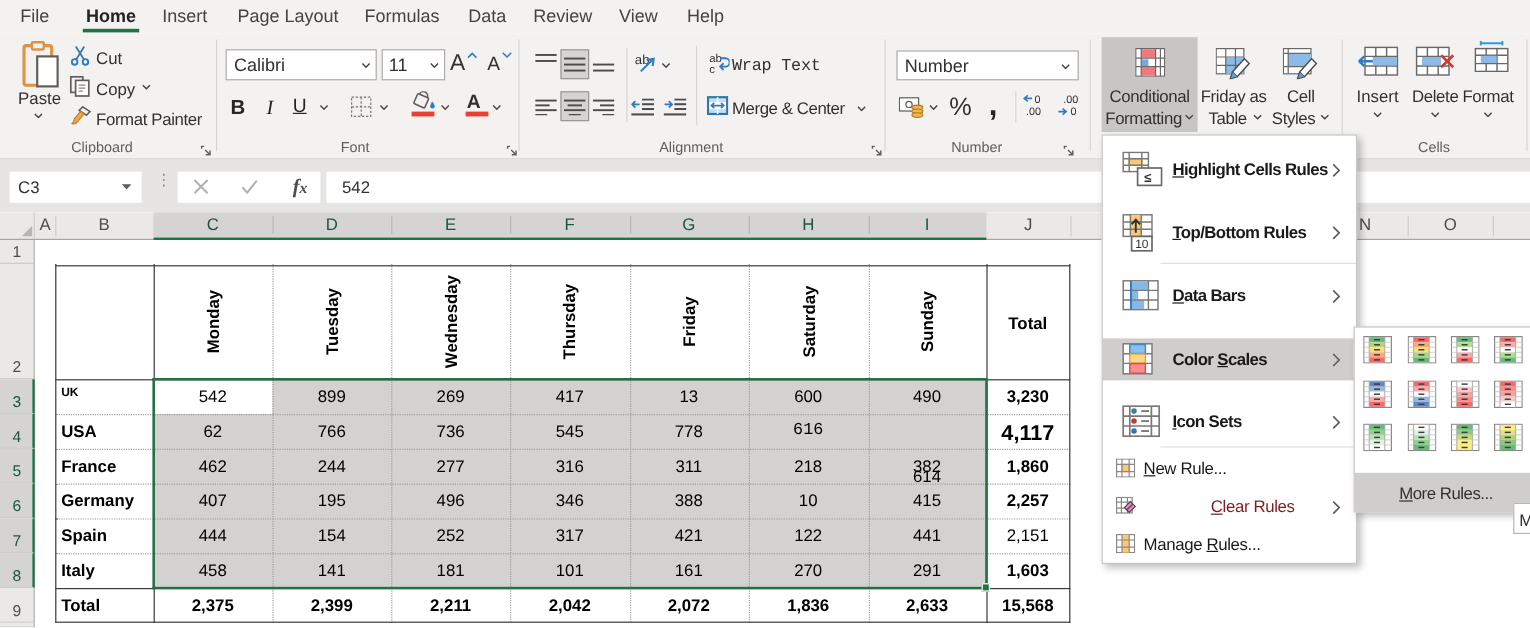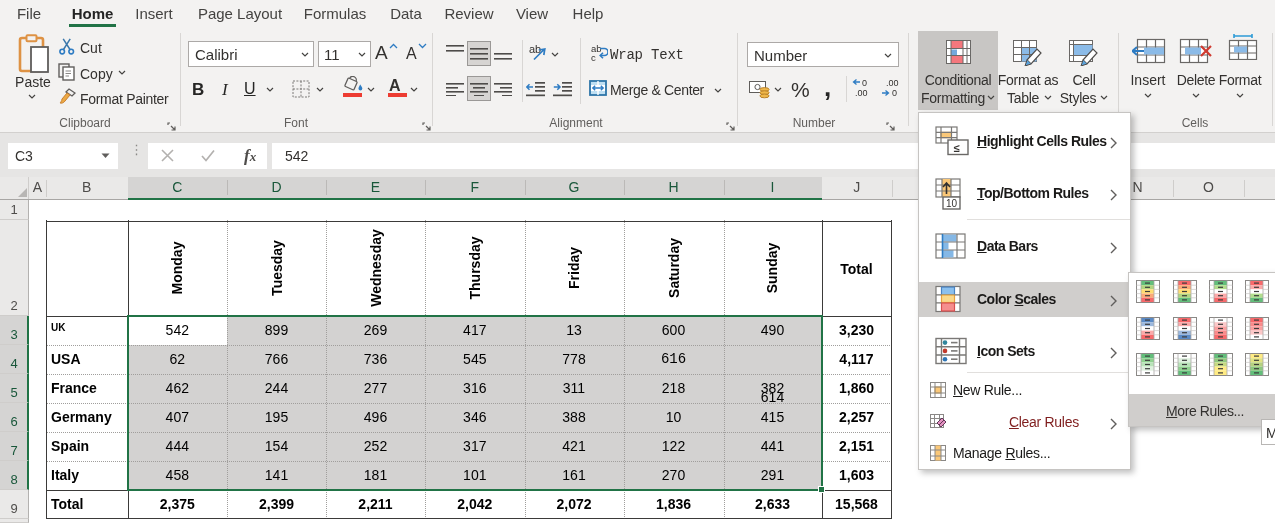--- a/index.html
+++ b/index.html
@@ -282,21 +282,21 @@
       </svg>
     </div>
 <div class="ab" style="left:1013px;top:40px;width:30px;height:26px;">
 <svg width="30" height="26" viewBox="0 0 30 26">
 <rect x="0.5" y="0.5" width="23" height="21" fill="#fff" stroke="#6a6866" stroke-width="1"></rect>
 <rect x="8" y="8" width="15.5" height="13.5" fill="#8bbbe8"></rect>
 <path d="M0.5 7.5 H23.5 M0.5 14.5 H23.5 M8.5 0.5 V21.5 M16.5 0.5 V21.5" stroke="#6a6866" stroke-width="1"></path>
 <path d="M14 20 L24 9 L28 13 L18 24 Z" fill="#fff" stroke="#4e4c4a" stroke-width="1.2"></path>
 <path d="M14 20 L12 26 L18 24" fill="#5ba3dd" stroke="#4e4c4a" stroke-width="1"></path>
 </svg></div>
-<div class="ab ctr" style="left:988px;top:72px;width:80px;font-size:14px;letter-spacing:-0.3px;color:#33312f;">Format as</div>
+<div class="ab ctr" style="left:988px;top:72px;width:80px;font-size:14px;letter-spacing:-0.3px;color:#33312f;">Friday as</div>
 <div class="ab ctr" style="left:983px;top:90px;width:80px;font-size:14px;letter-spacing:-0.3px;color:#33312f;">Table</div>
 <div class="ab" style="left:1044px;top:95px;">
       <svg style="display:block" width="8" height="5" viewBox="0 0 8 5">
         <path d="M1 1 L4 4 L7 1" stroke="#444341" stroke-width="1.2" fill="none"></path>
       </svg>
     </div>
 <div class="ab" style="left:1069px;top:40px;width:30px;height:26px;">
 <svg width="30" height="26" viewBox="0 0 30 26">
 <rect x="0.5" y="0.5" width="23" height="21" fill="#fff" stroke="#6a6866" stroke-width="1"></rect>
 <rect x="4.5" y="4.5" width="19" height="11" fill="#8bbbe8"></rect>
@@ -474,21 +474,21 @@
 <div class="ab ctr" style="left:723.5px;top:322px;width:98px;font-size:14px;color:#000;">490</div>
 <div class="ab ctr" style="left:821.5px;top:322px;width:70px;font-size:14px;font-weight:bold;color:#000;">3,230</div>
 <div class="ab" style="left:51px;top:351px;font-size:14px;font-weight:bold;color:#000;">USA</div>
 <div class="ab ctr" style="left:128.3px;top:351px;width:98px;font-size:14px;color:#000;">62</div>
 <div class="ab ctr" style="left:227.5px;top:351px;width:98px;font-size:14px;color:#000;">766</div>
 <div class="ab ctr" style="left:326.5px;top:351px;width:98px;font-size:14px;color:#000;">736</div>
 <div class="ab ctr" style="left:425.8px;top:351px;width:98px;font-size:14px;color:#000;">545</div>
 <div class="ab ctr" style="left:525px;top:351px;width:98px;font-size:14px;color:#000;">778</div>
 <div class="ab ctr" style="left:624.5px;top:351px;width:98px;font-size:14px;color:#000;font-family:Liberation Mono, monospace;">616</div>
 <div class="ab ctr" style="left:723.5px;top:351px;width:98px;font-size:14px;color:#000;margin-top:38px;">614</div>
-<div class="ab ctr" style="left:821.5px;top:351px;width:70px;font-size:14px;font-weight:bold;color:#000;">4,117</div>
+<div class="ab ctr" style="left:821.5px;top:351px;width:70px;font-size:18px;font-weight:bold;color:#000;">4,117</div>
 <div class="ab" style="left:51px;top:380px;font-size:14px;font-weight:bold;color:#000;">France</div>
 <div class="ab ctr" style="left:128.3px;top:380px;width:98px;font-size:14px;color:#000;">462</div>
 <div class="ab ctr" style="left:227.5px;top:380px;width:98px;font-size:14px;color:#000;">244</div>
 <div class="ab ctr" style="left:326.5px;top:380px;width:98px;font-size:14px;color:#000;">277</div>
 <div class="ab ctr" style="left:425.8px;top:380px;width:98px;font-size:14px;color:#000;">316</div>
 <div class="ab ctr" style="left:525px;top:380px;width:98px;font-size:14px;color:#000;">311</div>
 <div class="ab ctr" style="left:624.5px;top:380px;width:98px;font-size:14px;color:#000;">218</div>
 <div class="ab ctr" style="left:723.5px;top:380px;width:98px;font-size:14px;color:#000;">382</div>
 <div class="ab ctr" style="left:821.5px;top:380px;width:70px;font-size:14px;font-weight:bold;color:#000;">1,860</div>
 <div class="ab" style="left:51px;top:409px;font-size:14px;font-weight:bold;color:#000;">Germany</div>
@@ -501,21 +501,21 @@
 <div class="ab ctr" style="left:723.5px;top:409px;width:98px;font-size:14px;color:#000;">415</div>
 <div class="ab ctr" style="left:821.5px;top:409px;width:70px;font-size:14px;font-weight:bold;color:#000;">2,257</div>
 <div class="ab" style="left:51px;top:438px;font-size:14px;font-weight:bold;color:#000;">Spain</div>
 <div class="ab ctr" style="left:128.3px;top:438px;width:98px;font-size:14px;color:#000;">444</div>
 <div class="ab ctr" style="left:227.5px;top:438px;width:98px;font-size:14px;color:#000;">154</div>
 <div class="ab ctr" style="left:326.5px;top:438px;width:98px;font-size:14px;color:#000;">252</div>
 <div class="ab ctr" style="left:425.8px;top:438px;width:98px;font-size:14px;color:#000;">317</div>
 <div class="ab ctr" style="left:525px;top:438px;width:98px;font-size:14px;color:#000;">421</div>
 <div class="ab ctr" style="left:624.5px;top:438px;width:98px;font-size:14px;color:#000;">122</div>
 <div class="ab ctr" style="left:723.5px;top:438px;width:98px;font-size:14px;color:#000;">441</div>
-<div class="ab ctr" style="left:821.5px;top:438px;width:70px;font-size:14px;font-weight:bold;color:#000;">2,151</div>
+<div class="ab ctr" style="left:821.5px;top:438px;width:70px;font-size:14px;font-weight:normal;color:#000;">2,151</div>
 <div class="ab" style="left:51px;top:467px;font-size:14px;font-weight:bold;color:#000;">Italy</div>
 <div class="ab ctr" style="left:128.3px;top:467px;width:98px;font-size:14px;color:#000;">458</div>
 <div class="ab ctr" style="left:227.5px;top:467px;width:98px;font-size:14px;color:#000;">141</div>
 <div class="ab ctr" style="left:326.5px;top:467px;width:98px;font-size:14px;color:#000;">181</div>
 <div class="ab ctr" style="left:425.8px;top:467px;width:98px;font-size:14px;color:#000;">101</div>
 <div class="ab ctr" style="left:525px;top:467px;width:98px;font-size:14px;color:#000;">161</div>
 <div class="ab ctr" style="left:624.5px;top:467px;width:98px;font-size:14px;color:#000;">270</div>
 <div class="ab ctr" style="left:723.5px;top:467px;width:98px;font-size:14px;color:#000;">291</div>
 <div class="ab ctr" style="left:821.5px;top:467px;width:70px;font-size:14px;font-weight:bold;color:#000;">1,603</div>
 <div class="ab" style="left:51px;top:496px;font-size:14px;font-weight:bold;color:#000;">Total</div>

